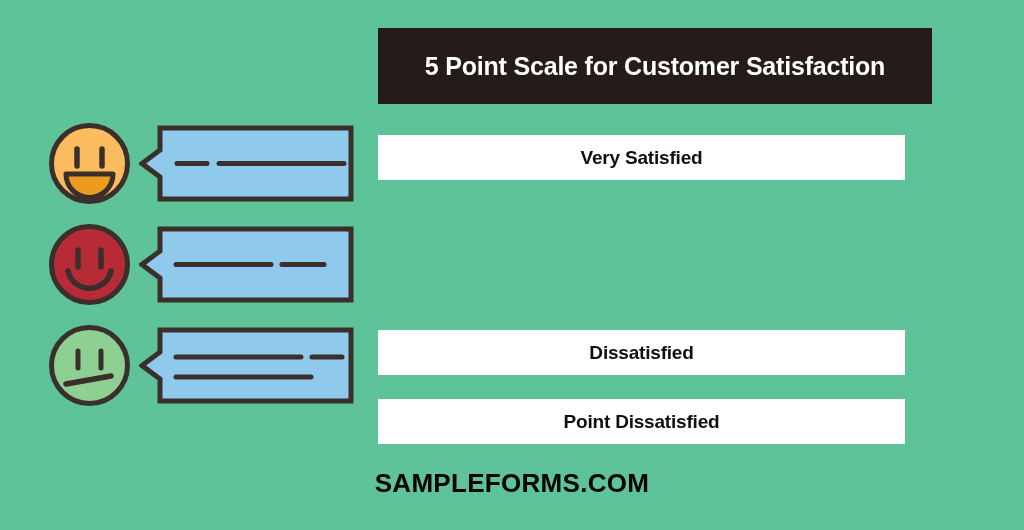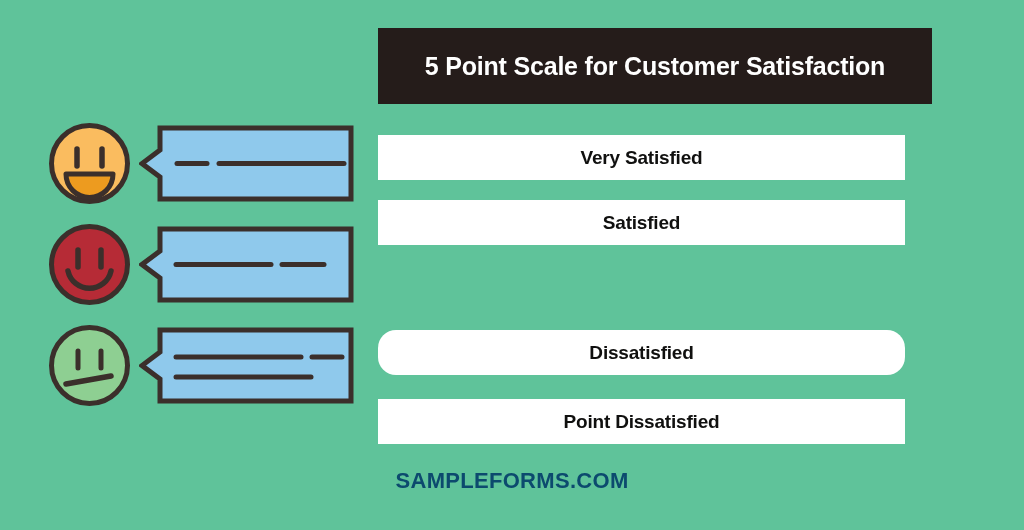--- a/index.html
+++ b/index.html
@@ -79,22 +79,22 @@
 
   
   #footer {
     position: absolute;
     left: 0;
     top: 468px;
     width: 1024px;
     text-align: center;
   }
   #footer-text {
-    color: #0c4a6e;
-    font-size: 22px;
+    color: #000000;
+    font-size: 26px;
     font-weight: bold;
     letter-spacing: 0.3px;
   }
 </style>
 </head>
 <body>
 
 <div id="stage">
 
   <div id="title-bar">
@@ -149,24 +149,21 @@
       <path d="M 21 3 L 212 3 L 212 74 L 21 74 L 21 52 L 3 38.5 L 21 25 Z" fill="#8FC9EC" stroke="#3B2F2B" stroke-width="5" stroke-linejoin="miter"></path>
       <line x1="37" y1="30" x2="162" y2="30" stroke="#3B2F2B" stroke-width="5" stroke-linecap="round"></line>
       <line x1="173" y1="30" x2="203" y2="30" stroke="#3B2F2B" stroke-width="5" stroke-linecap="round"></line>
       <line x1="37" y1="50" x2="172" y2="50" stroke="#3B2F2B" stroke-width="5" stroke-linecap="round"></line>
     </svg>
   </div>
 
   <div class="scale-row" style="top:135px;">
     <span class="scale-label">Very Satisfied</span>
   </div>
-  <div class="scale-row" style="top:200px;">
-    <span class="scale-label">Satisfied</span>
-  </div>
-  <div class="scale-row" style="top:330px;border-radius:18px;">
+  <div class="scale-row" style="top:330px;">
     <span class="scale-label">Dissatisfied</span>
   </div>
   <div class="scale-row" style="top:399px;">
     <span class="scale-label">Point Dissatisfied</span>
   </div>
 
   <div id="footer">
     <span id="footer-text">SAMPLEFORMS.COM</span>
   </div>
 

